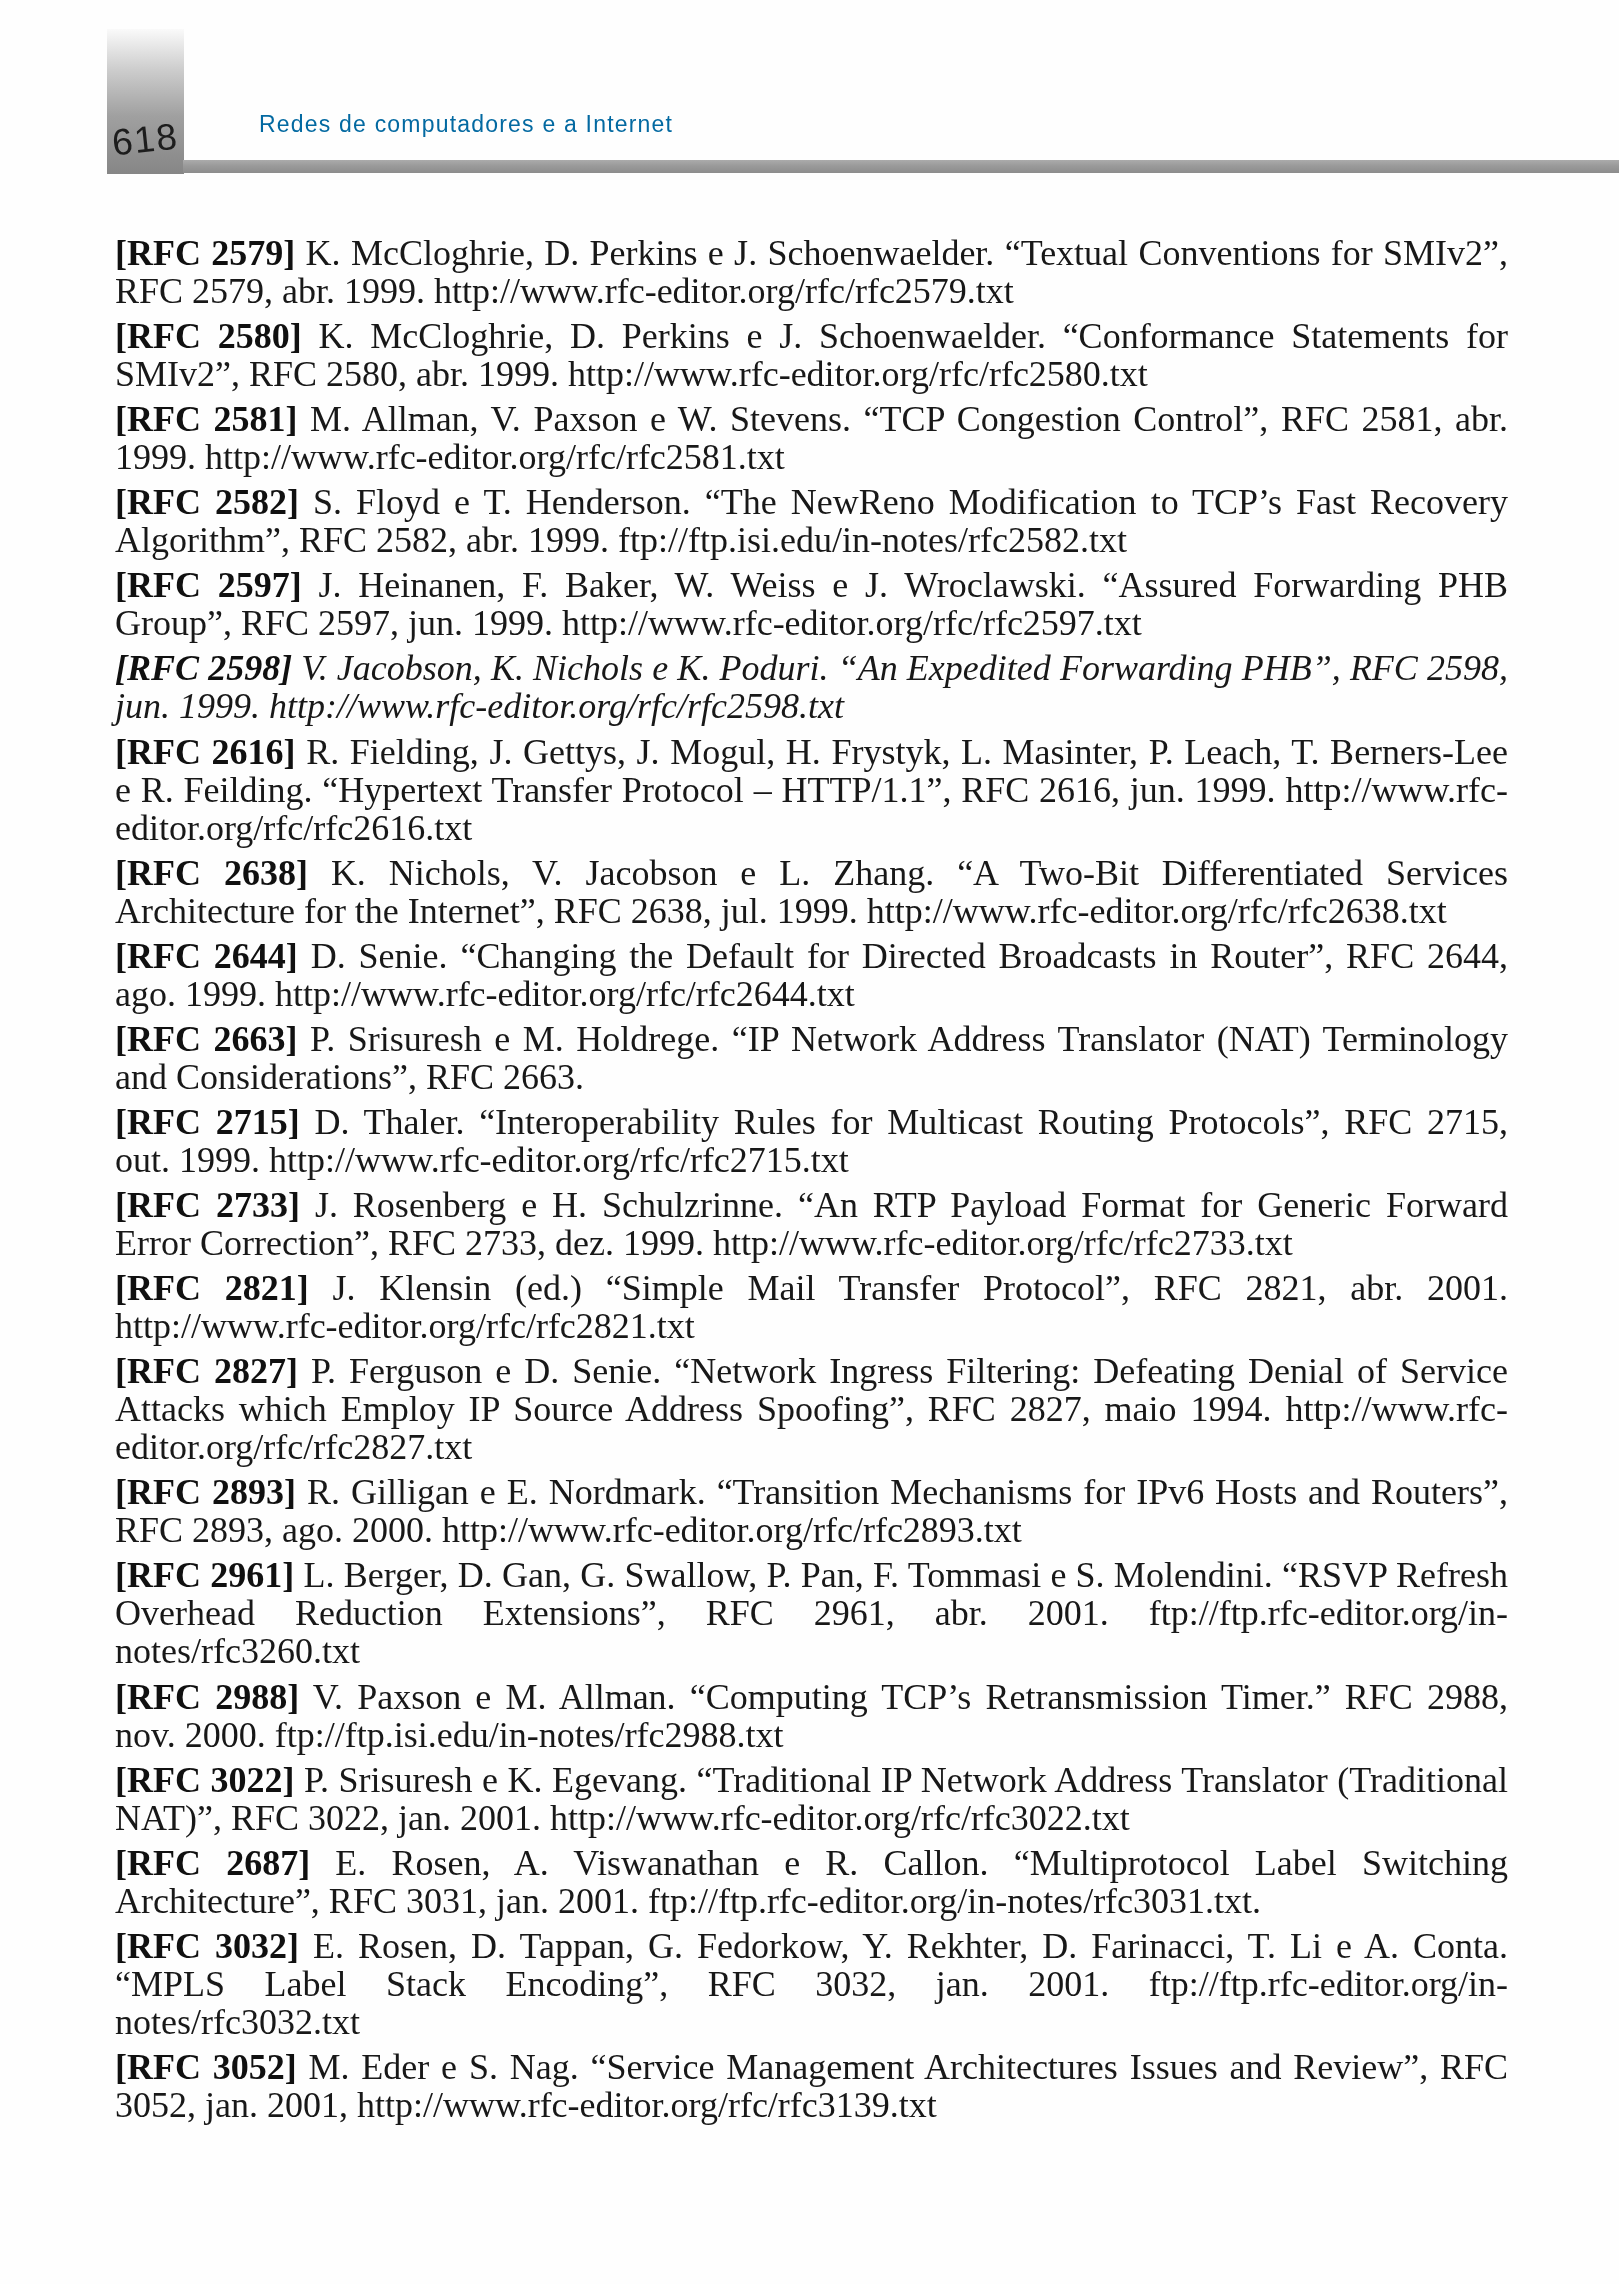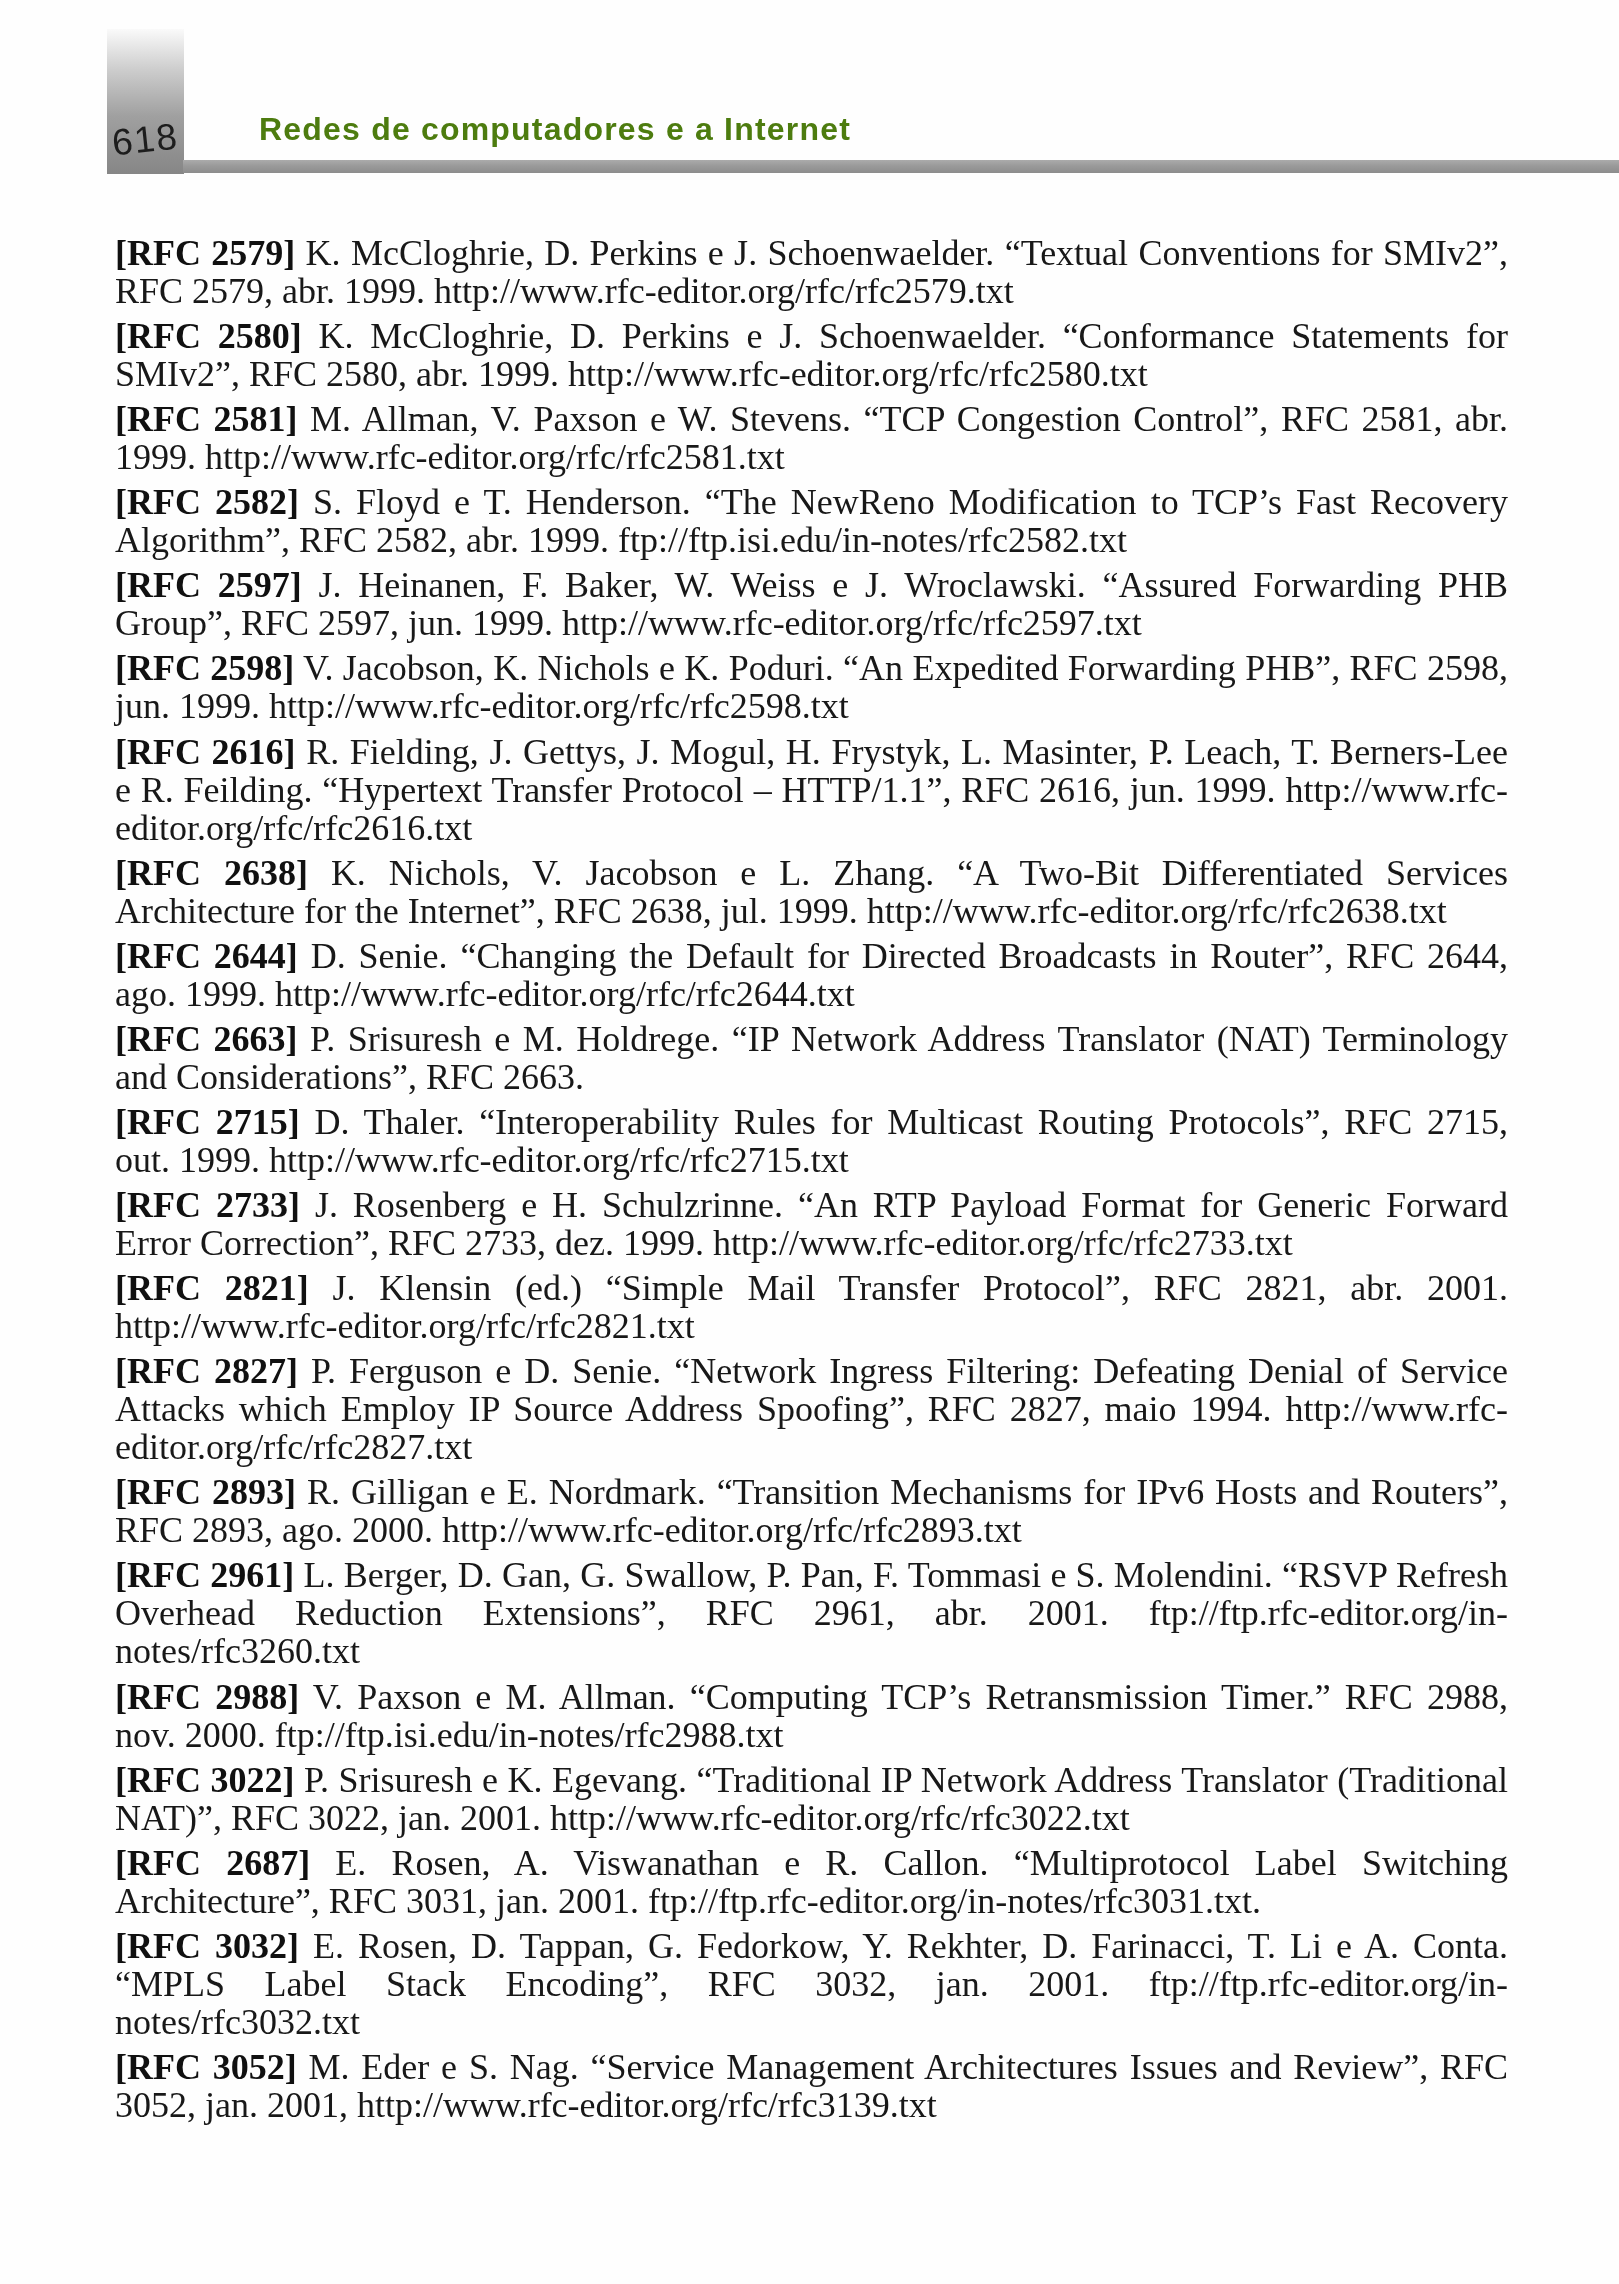--- a/index.html
+++ b/index.html
@@ -39,24 +39,24 @@
     font-weight: 500;
     color: #1d1d1d;
     transform: rotate(-6deg);
     letter-spacing: 1.6px;
   }
   .header-title {
     position: absolute;
     left: 259px;
     top: 111px;
     font-family: "Liberation Sans", sans-serif;
-    font-weight: bold;
-    font-size: 32px;
+    font-weight: normal;
+    font-size: 23px;
     letter-spacing: 1.2px;
-    color: #4d7c0f;
+    color: #0369a1;
     white-space: nowrap;
   }
   .header-rule {
     position: absolute;
     left: 183px;
     top: 160px;
     width: 1436px;
     height: 13.4px;
     background: linear-gradient(to bottom, #ababab 0%, #989898 45%, #8c8c8c 100%);
   }
@@ -96,21 +96,21 @@
   <p class="ref" style="color: rgb(24, 24, 24);"><b class="tag">[RFC 2579]</b> <span>K. McCloghrie, D. Perkins e J. Schoenwaelder. “Textual Conventions for SMIv2”, RFC 2579, abr. 1999. http://www.rfc-editor.org/rfc/rfc2579.txt</span></p>
 
   <p class="ref" style="color: rgb(24, 24, 24);"><b class="tag">[RFC 2580]</b> <span>K. McCloghrie, D. Perkins e J. Schoenwaelder. “Conformance Statements for SMIv2”, RFC 2580, abr. 1999. http://www.rfc-editor.org/rfc/rfc2580.txt</span></p>
 
   <p class="ref" style="color: rgb(24, 24, 24);"><b class="tag">[RFC 2581]</b> <span>M. Allman, V. Paxson e W. Stevens. “TCP Congestion Control”, RFC 2581, abr. 1999. http://www.rfc-editor.org/rfc/rfc2581.txt</span></p>
 
   <p class="ref" style="color: rgb(24, 24, 24);"><b class="tag">[RFC 2582]</b> <span>S. Floyd e T. Henderson. “The NewReno Modification to TCP’s Fast Recovery Algorithm”, RFC 2582, abr. 1999. ftp://ftp.isi.edu/in-notes/rfc2582.txt</span></p>
 
   <p class="ref" style="color: rgb(24, 24, 24);"><b class="tag">[RFC 2597]</b> <span>J. Heinanen, F. Baker, W. Weiss e J. Wroclawski. “Assured Forwarding PHB Group”, RFC 2597, jun. 1999. http://www.rfc-editor.org/rfc/rfc2597.txt</span></p>
 
-  <p class="ref" style="color: rgb(24, 24, 24);"><b class="tag">[RFC 2598]</b> <span>V. Jacobson, K. Nichols e K. Poduri. “An Expedited Forwarding PHB”, RFC 2598, jun. 1999. http://www.rfc-editor.org/rfc/rfc2598.txt</span></p>
+  <p class="ref" style="color: rgb(24, 24, 24); font-style: italic;"><b class="tag">[RFC 2598]</b> <span>V. Jacobson, K. Nichols e K. Poduri. “An Expedited Forwarding PHB”, RFC 2598, jun. 1999. http://www.rfc-editor.org/rfc/rfc2598.txt</span></p>
 
   <p class="ref" style="color: rgb(24, 24, 24);"><b class="tag">[RFC 2616]</b> <span>R. Fielding, J. Gettys, J. Mogul, H. Frystyk, L. Masinter, P. Leach, T. Berners-Lee e R. Feilding. “Hypertext Transfer Protocol – HTTP/1.1”, RFC 2616, jun. 1999. http://www.rfc-editor.org/rfc/rfc2616.txt</span></p>
 
   <p class="ref" style="color: rgb(24, 24, 24);"><b class="tag">[RFC 2638]</b> <span>K. Nichols, V. Jacobson e L. Zhang. “A Two-Bit Differentiated Services Architecture for the Internet”, RFC 2638, jul. 1999. http://www.rfc-editor.org/rfc/rfc2638.txt</span></p>
 
   <p class="ref" style="color: rgb(24, 24, 24);"><b class="tag">[RFC 2644]</b> <span>D. Senie. “Changing the Default for Directed Broadcasts in Router”, RFC 2644, ago. 1999. http://www.rfc-editor.org/rfc/rfc2644.txt</span></p>
 
   <p class="ref" style="color: rgb(24, 24, 24);"><b class="tag">[RFC 2663]</b> <span>P. Srisuresh e M. Holdrege. “IP Network Address Translator (NAT) Terminology and Considerations”, RFC 2663.</span></p>
 
   <p class="ref" style="color: rgb(24, 24, 24);"><b class="tag">[RFC 2715]</b> <span>D. Thaler. “Interoperability Rules for Multicast Routing Protocols”, RFC 2715, out. 1999. http://www.rfc-editor.org/rfc/rfc2715.txt</span></p>

